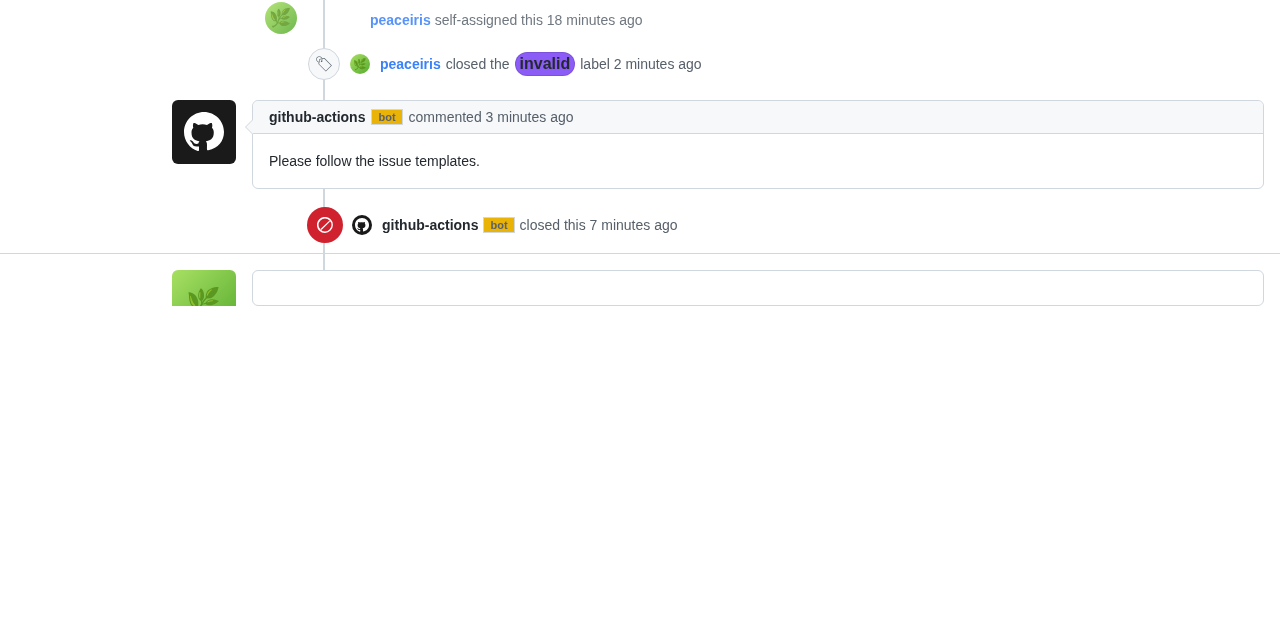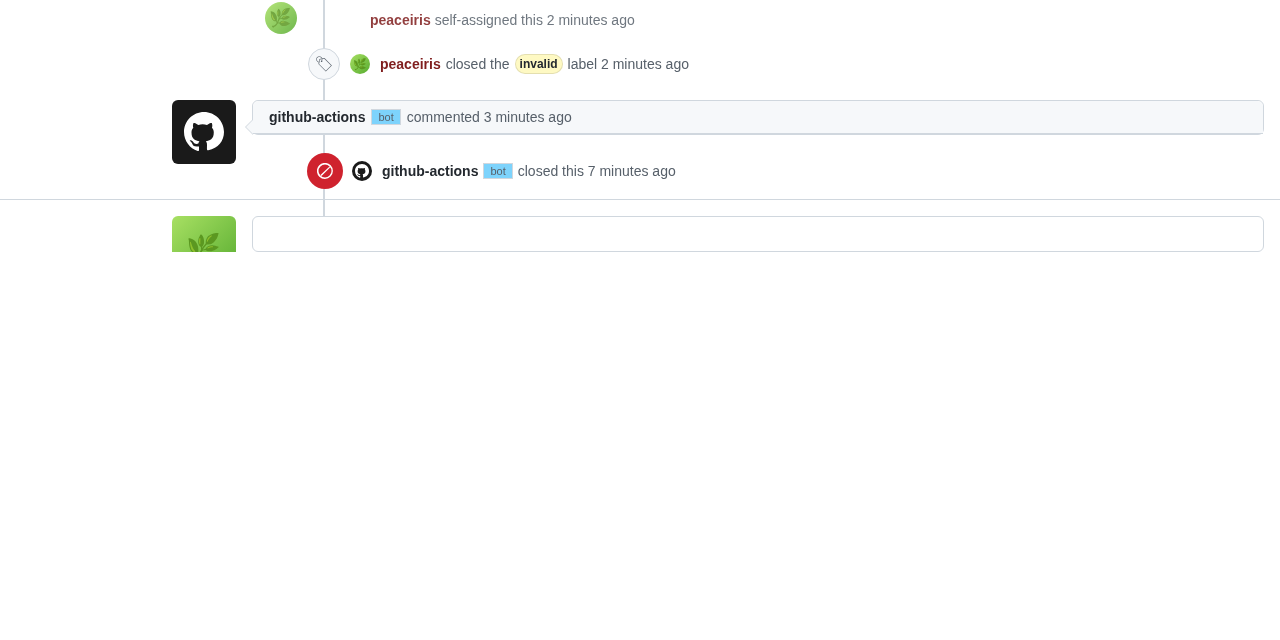--- a/index.html
+++ b/index.html
@@ -22,43 +22,43 @@
       left: 323px;
       top: 0;
       bottom: 0;
       width: 2px;
       background: #d0d7de;
       z-index: 0;
     }
 
     .username {
       font-weight: 600;
-      color: #7f1d1d;
+      color: #3b82f6;
     }
 
     .label-badge {
       display: inline-block;
       padding: 2px 4px;
       border-radius: 12px;
-      font-size: 12px;
+      font-size: 16px;
       font-weight: 600;
-      background: #fef9c3;
+      background: #8b5cf6;
       color: #24292f;
       border: 1px solid rgba(0,0,0,0.1);
     }
 
     .bot-badge {
       display: inline-block;
       padding: 1px 6px;
       border-radius: 0;
       font-size: 11px;
-      font-weight: 400;
+      font-weight: 700;
       border: 1px solid #d0d7de;
       color: #57606a;
-      background: #7dd3fc;
+      background: #eab308;
     }
 
     
     .octocat-logo {
       width: 40px;
       height: 40px;
     }
   </style>
 </head>
 <body>
@@ -67,21 +67,21 @@
 
   <div class="timeline-line"></div>
 
   <div style="position:relative; display:flex; align-items:center; padding: 8px 0; min-height:36px; opacity:0.85;">
     <div style="position:absolute; left:265px; display:flex; align-items:center; gap:8px; z-index:2;">
 
       <div style="width:32px;height:32px;border-radius:50%;overflow:hidden;display:flex;align-items:center;justify-content:center;font-size:18px;background:linear-gradient(135deg,#a8e063,#56ab2f);">🌿</div>
     </div>
     <div style="margin-left:370px; color:#57606a; font-size:14px; display:flex; align-items:center; gap:4px; padding-top:4px;">
       <span class="username">peaceiris</span>
-      <span>self-assigned this 2 minutes ago</span>
+      <span>self-assigned this 18 minutes ago</span>
     </div>
   </div>
 
   <div style="position:relative; display:flex; align-items:center; padding: 16px 0; min-height:56px;">
 
     <div style="position:absolute; left:308px; width:32px; height:32px; border-radius:50%; background:#f6f8fa; border:1px solid #d0d7de; display:flex; align-items:center; justify-content:center; font-size:15px; color:#57606a; z-index:2;">🏷</div>
 
     <div style="position:absolute; left:350px; width:20px; height:20px; border-radius:50%; background:linear-gradient(135deg,#a8e063,#56ab2f); display:flex; align-items:center; justify-content:center; font-size:11px; z-index:2;">🌿</div>
     <div style="margin-left:380px; color:#57606a; font-size:14px; display:flex; align-items:center; gap:5px; flex-wrap:wrap;">
       <span class="username">peaceiris</span>
@@ -103,20 +103,23 @@
 
       <div style="position:absolute; left:-8px; top:18px; width:0; height:0; border-top:8px solid transparent; border-bottom:8px solid transparent; border-right:8px solid #d0d7de;"></div>
       <div style="position:absolute; left:-7px; top:19px; width:0; height:0; border-top:7px solid transparent; border-bottom:7px solid transparent; border-right:7px solid #f6f8fa;"></div>
 
       <div style="background:#f6f8fa; border-bottom:1px solid #d0d7de; padding:8px 16px; border-radius:6px 6px 0 0; display:flex; align-items:center; gap:6px; color:#57606a; font-size:14px;">
         <span style="font-weight:600; color:#24292f;">github-actions</span>
         <span class="bot-badge">bot</span>
         <span>commented 3 minutes ago</span>
       </div>
 
+      <div style="padding:16px; font-size:14px; color:#24292f; line-height:1.6;">
+        <span>Please follow the issue templates.</span>
+      </div>
     </div>
   </div>
 
   <div style="position:relative; display:flex; align-items:center; padding: 20px 0; min-height:56px;">
 
     <div style="position:absolute; left:307px; width:36px; height:36px; border-radius:50%; background:#cf222e; display:flex; align-items:center; justify-content:center; color:white; font-size:18px; z-index:2;">
       <svg width="16" height="16" viewBox="0 0 16 16" fill="white">
         <path fill-rule="evenodd" d="M2.344 13.656A8 8 0 1 1 13.656 2.344 8 8 0 0 1 2.344 13.656zM8 1.5a6.5 6.5 0 1 0 0 13 6.5 6.5 0 0 0 0-13zm4.03 2.47L3.47 12.03l1.06 1.06 8.56-8.56-1.06-1.06z"></path>
       </svg>
     </div>

